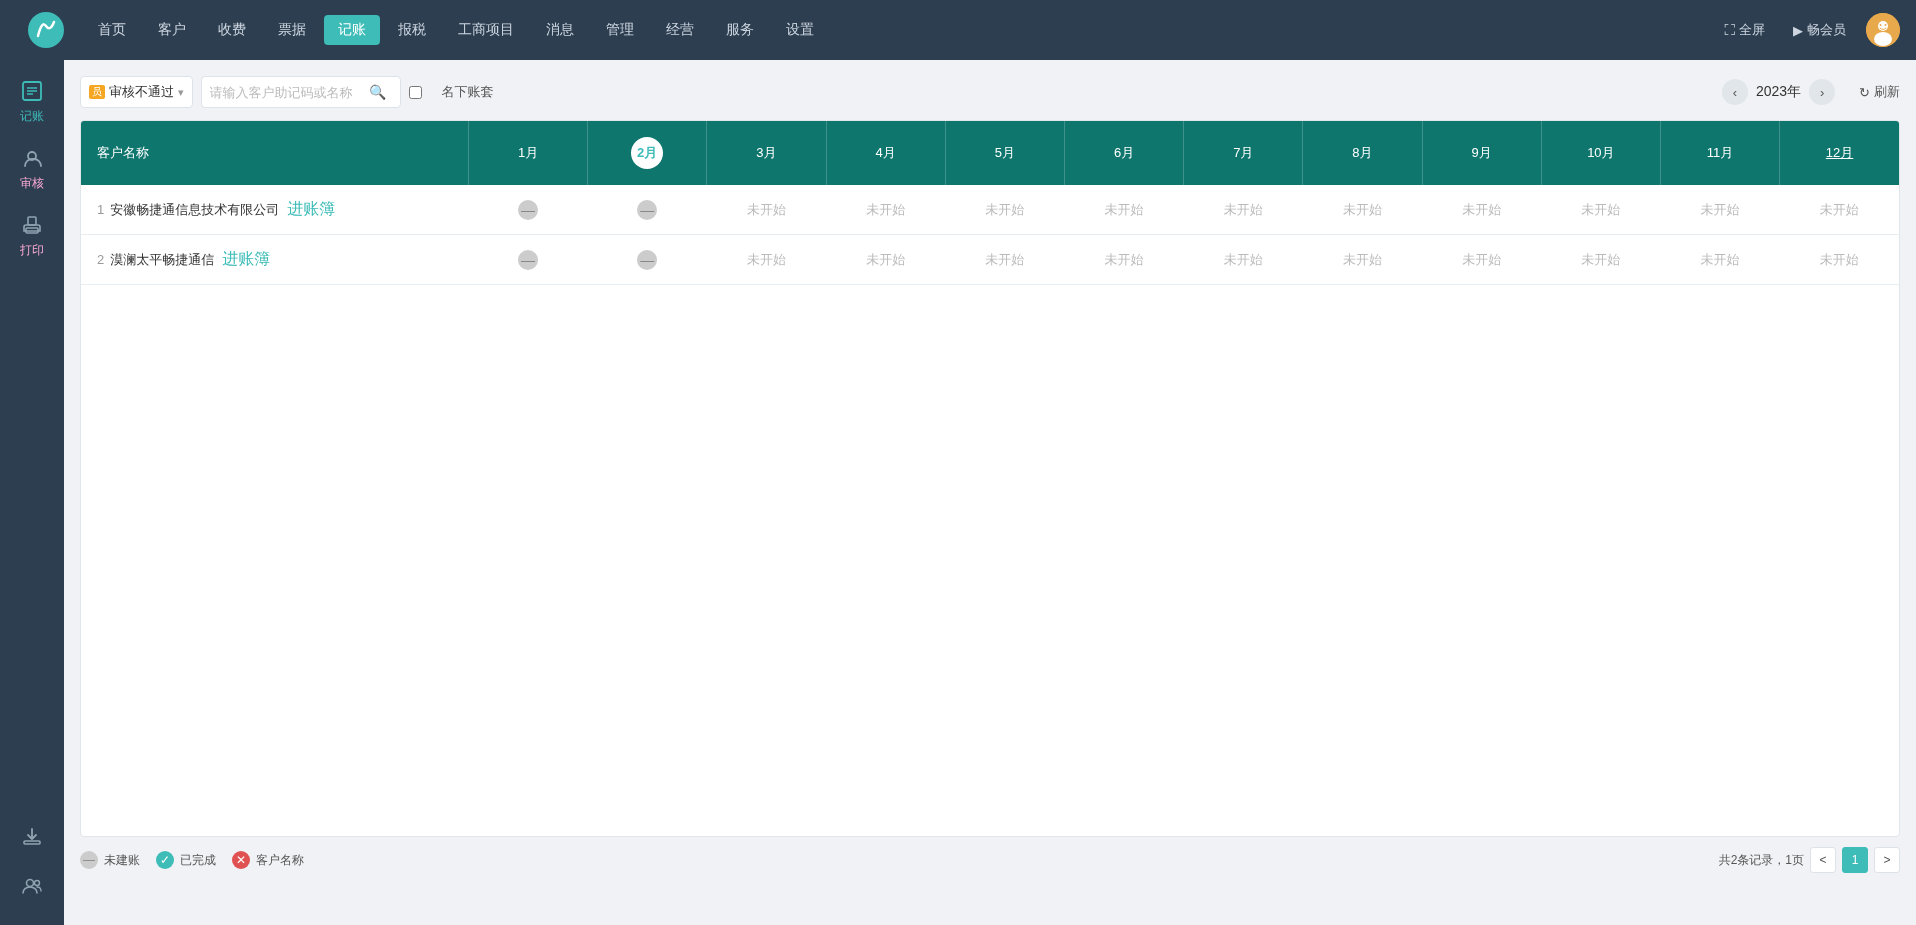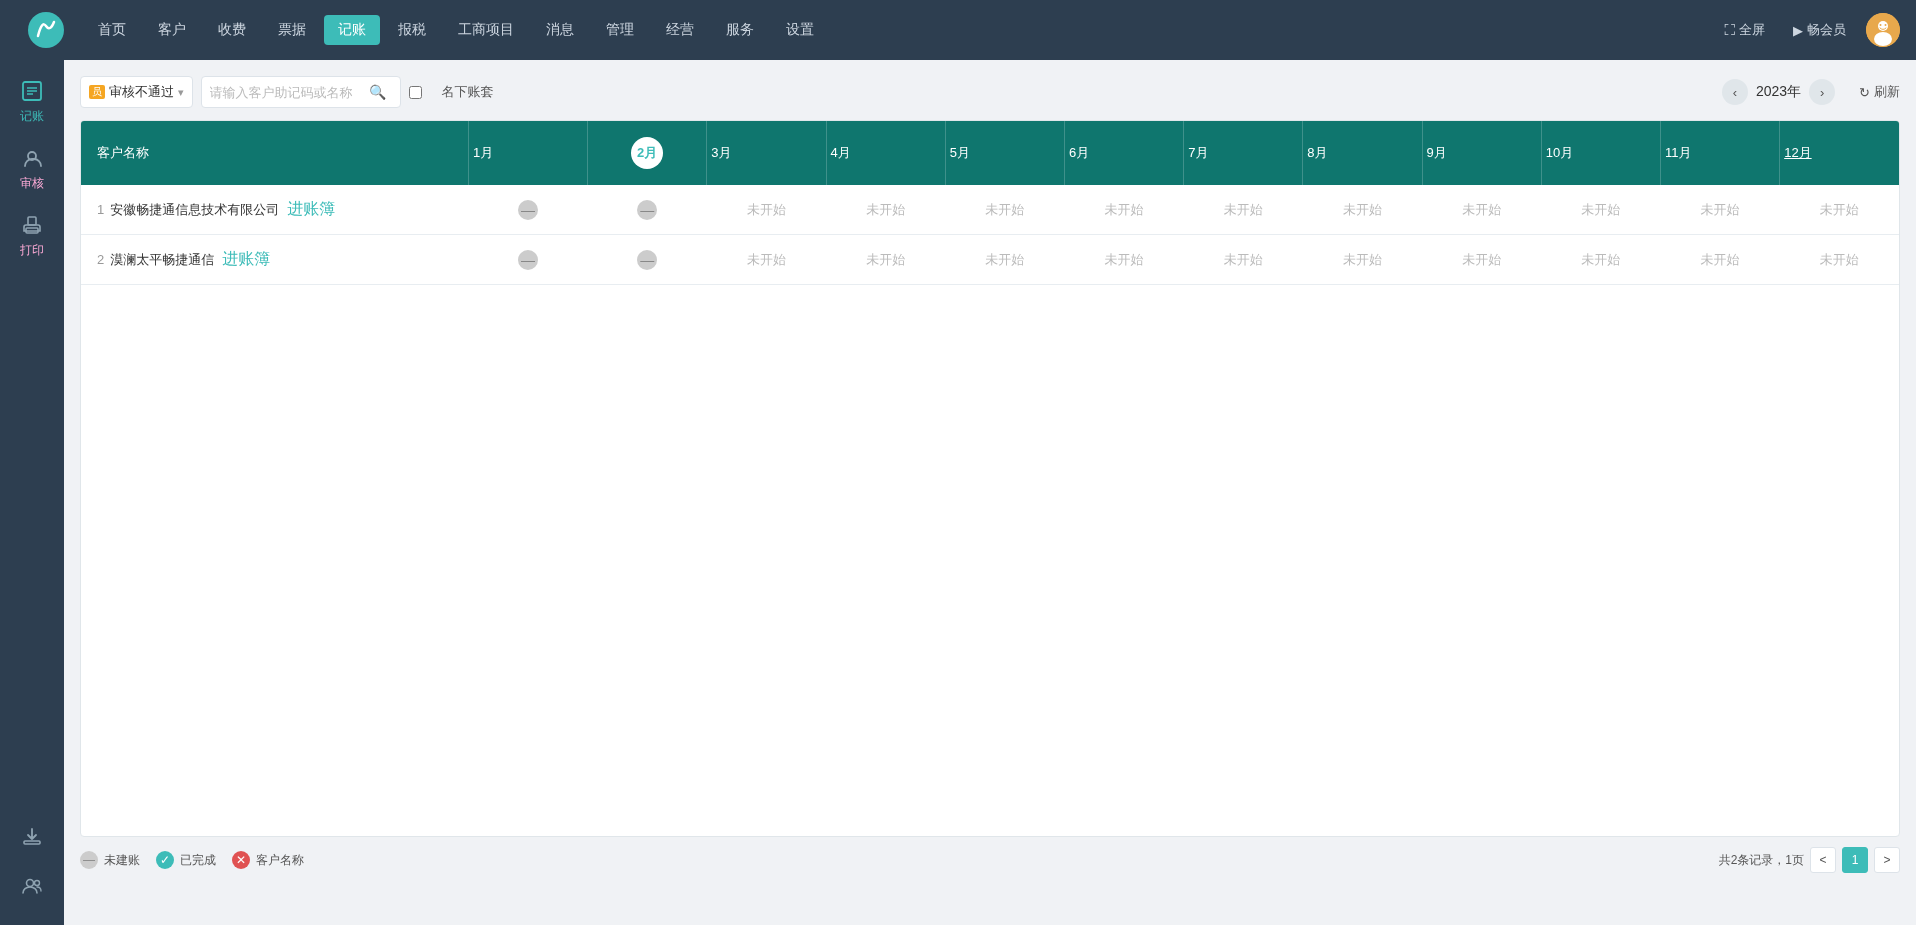--- a/index.html
+++ b/index.html
@@ -248,21 +248,21 @@
       border-collapse: collapse;
       table-layout: fixed;
     }
     .table thead tr {
       background: #0f766e;
       color: #fff;
       padding-left: 20px;
     }
     .table th {
       padding: 10px 4px;
-      text-align: left;
+      text-align: center;
       font-weight: normal;
       font-size: 13px;
       border-right: 1px solid rgba(255,255,255,0.2);
     }
     .table th:last-child { border-right: none; text-decoration: underline; }
     .table th.customer-col { text-align: left; padding-left: 16px; width: 260px; }
     .col-month { width: 80px; }
     .col-feb {
       padding: 0 !important;
     }

